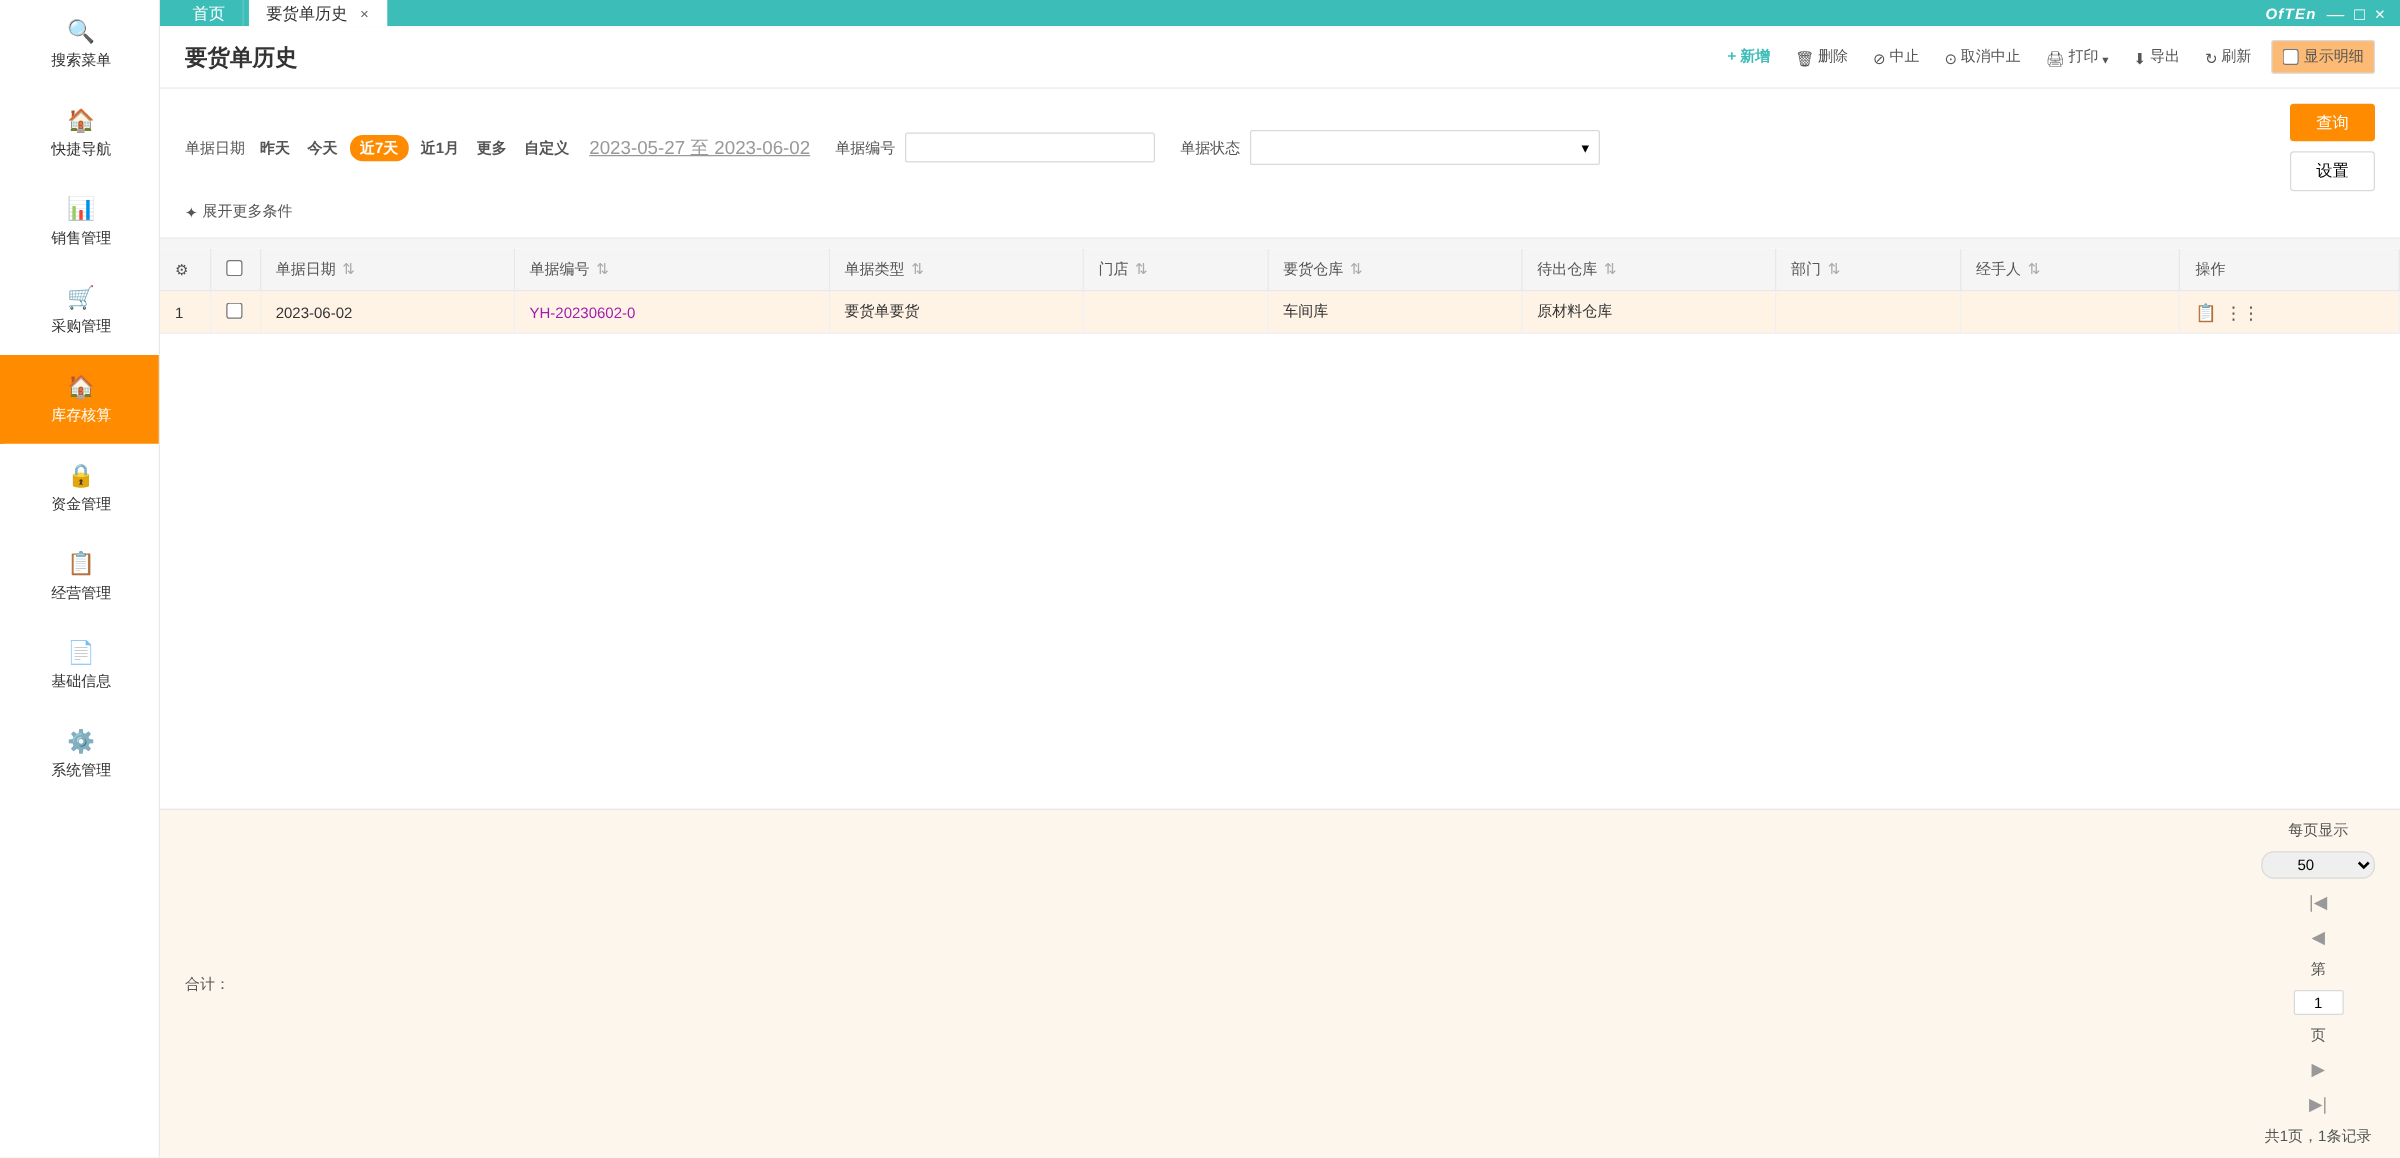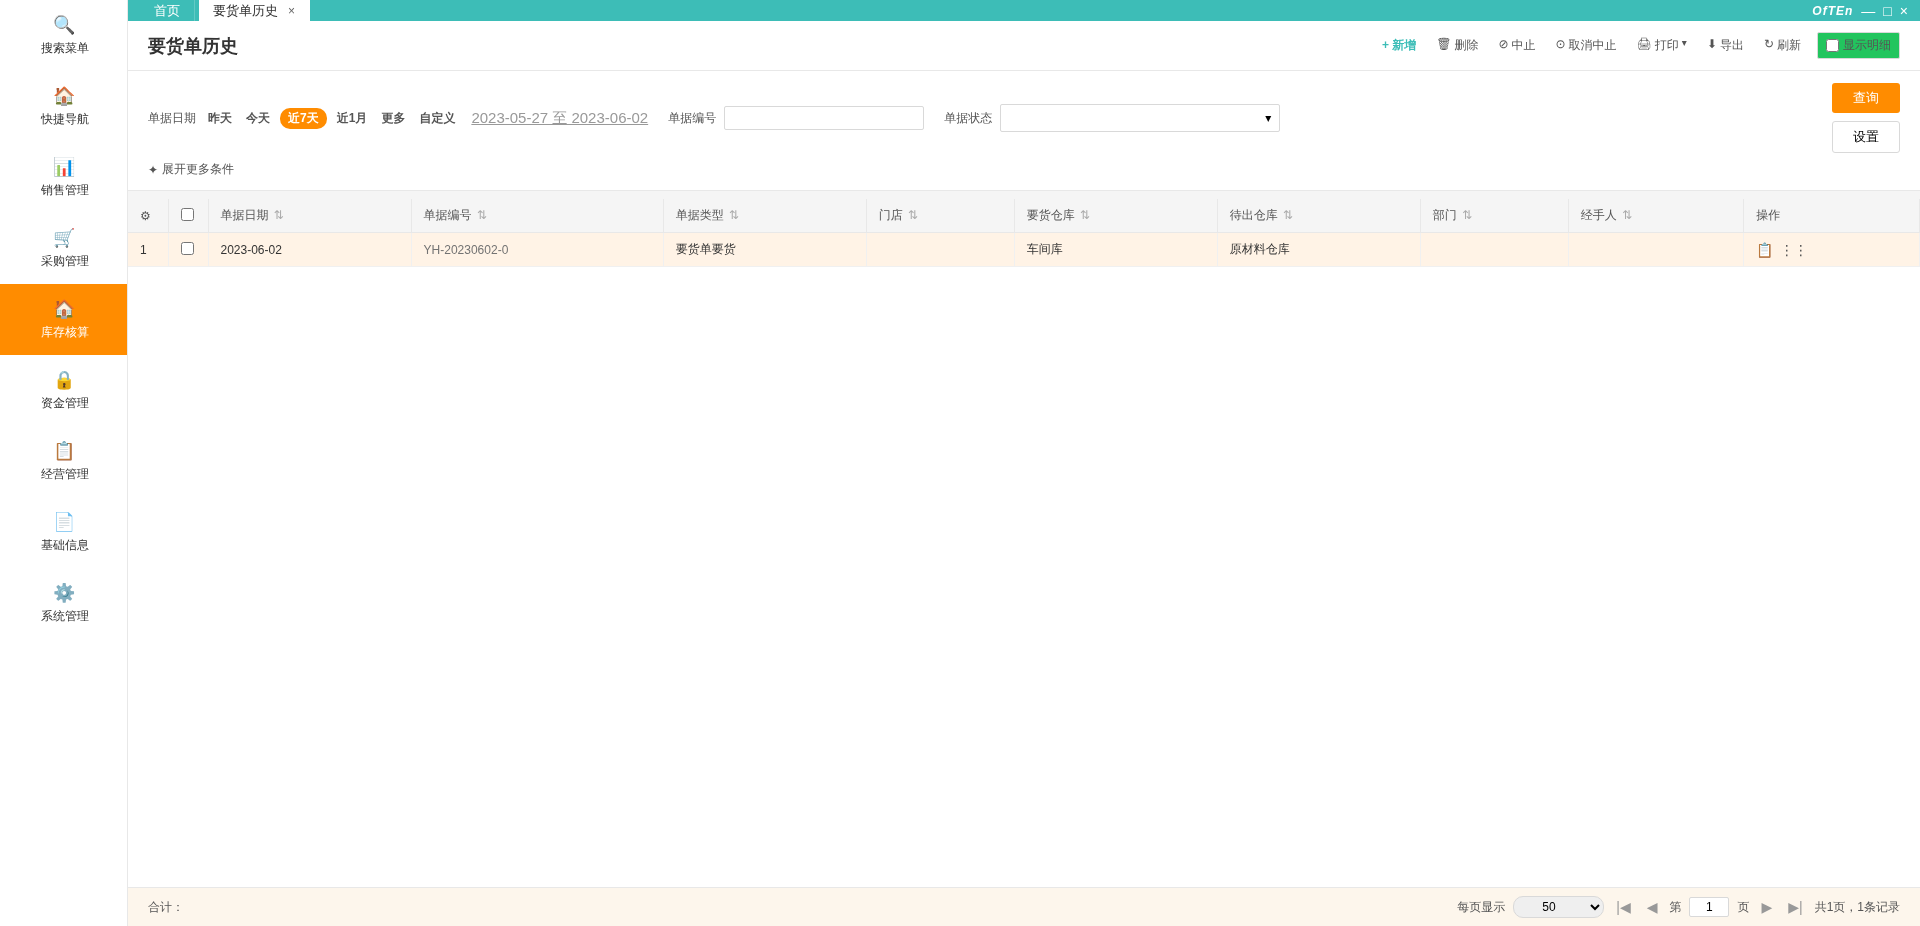--- a/index.html
+++ b/index.html
@@ -112,39 +112,39 @@
       font-weight: bold;
       color: #333;
     }
     .toolbar {
       display: flex;
       align-items: center;
       gap: 12px;
     }
     .toolbar-btn {
       display: flex;
-      align-items: flex-start;
+      align-items: flex-end;
       gap: 3px;
       cursor: pointer;
       color: #555;
       font-size: 12px;
       padding: 0 4px;
     }
     .toolbar-btn.new-btn { color: #3dbdb7; font-weight: bold; }
     .display-detail-btn {
       display: flex;
       align-items: center;
       gap: 4px;
       cursor: pointer;
       color: #555;
       font-size: 12px;
       border: 1px solid #d9d9d9;
       padding: 4px 8px;
       border-radius: 2px;
-      background: #22c55e;
+      background: #fdba74;
     }
 
     
     .filter-area {
       background: #fff;
       padding: 12px 20px;
       border-bottom: 1px solid #e8e8e8;
       flex-shrink: 0;
     }
     .filter-row {
@@ -270,21 +270,21 @@
     }
     .data-table th .sort-icon { color: #aaa; margin-left: 2px; }
     .data-table td {
       padding: 8px 12px;
       border-bottom: 1px solid #f0f0f0;
       border-right: 1px solid #f0f0f0;
       color: #333;
       white-space: nowrap;
     }
     .data-table tr.data-row.selected { background: #fff3e6; }
-    .data-table td a { color: #737373; text-decoration: none; }
+    .data-table td a { color: #a21caf; text-decoration: none; }
     .col-settings { width: 40px; text-align: center; }
     .col-checkbox { width: 40px; text-align: center; }
     .row-action { display: flex; gap: 6px; align-items: center; }
     .row-action-icon { cursor: pointer; color: #555; font-size: 14px; }
 
     
     .table-footer {
       background: #fdf6ec;
       padding: 8px 20px;
       display: flex;
@@ -294,20 +294,21 @@
       border-top: 1px solid #e8e8e8;
       flex-shrink: 0;
     }
     .pagination {
       margin-left: auto;
       display: flex;
       align-items: center;
       gap: 8px;
       font-size: 12px;
       color: #555;
+      flex-direction: column;
     }
     .pagination select {
       border: 1px solid #d9d9d9;
       border-radius: 10px;
       padding: 2px 24px;
       font-size: 12px;
     }
     .pagination .page-input {
       border: 1px solid #d9d9d9;
       border-radius: 2px;

